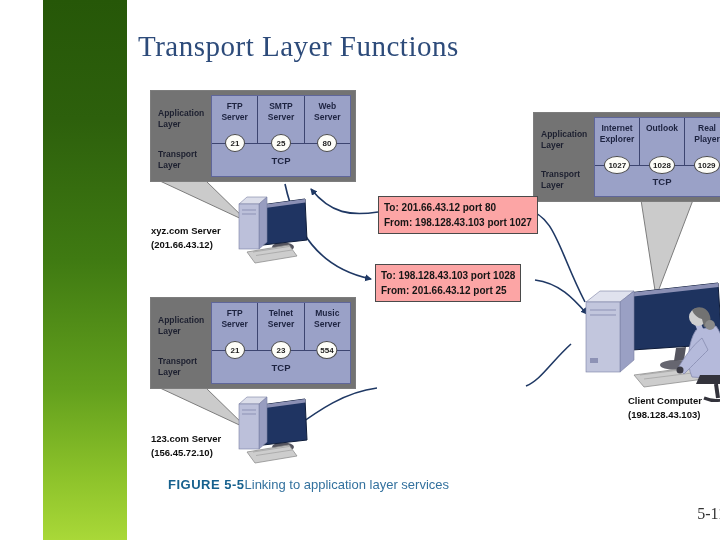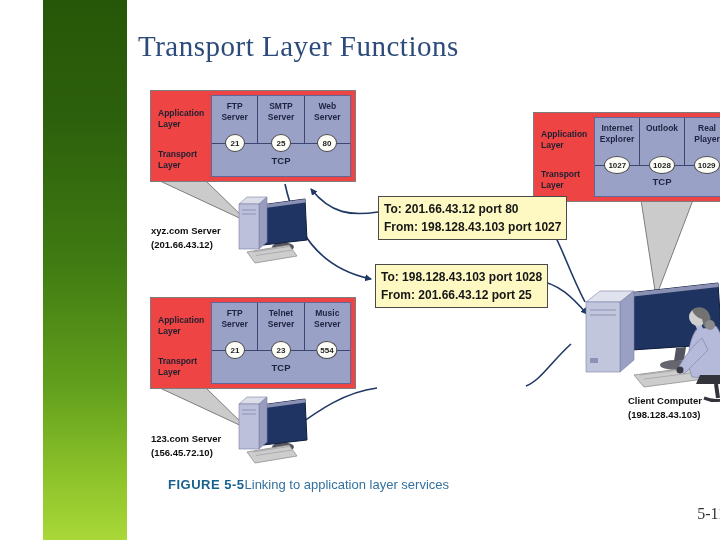--- a/index.html
+++ b/index.html
@@ -8,21 +8,21 @@
 
   
   .accent-bar{position:absolute;left:0;top:0;width:84px;height:540px;
     background:linear-gradient(180deg,#265708 0%,#2d600c 22%,#3f7a12 48%,#63a01d 72%,#8cc22a 88%,#a9d838 100%);}
 
   
   .slide-title{position:absolute;left:95px;top:30px;font-family:"Liberation Serif",serif;
     font-size:29px;color:#2d4b7a;letter-spacing:.5px;}
 
   
-  .callout{position:absolute;display:flex;background:#ef4444;border:1px solid #7d7d7d;
+  .callout{position:absolute;display:flex;background:#737373;border:1px solid #7d7d7d;
     padding:4px;box-sizing:border-box;}
   .layer-col{width:56px;display:flex;flex-direction:column;font-weight:bold;font-size:8.5px;
     color:#1d2030;line-height:1.25;}
   .layer-label{display:flex;align-items:center;padding-left:3px;}
   .layer-label.row-a{flex:1.35;}
   .layer-label.row-t{flex:1;}
   .ptable{flex:1;position:relative;background:#9aa1c7;border:1px solid #5f669a;
     display:flex;flex-direction:column;box-sizing:border-box;}
   .apps-row{height:47px;display:flex;border-bottom:1px solid #3d4570;}
   .app-cell{flex:1;display:flex;justify-content:center;text-align:center;
@@ -31,22 +31,22 @@
   .tcp-row{flex:1;display:flex;align-items:center;justify-content:center;
     font-weight:bold;font-size:9.5px;color:#1d2340;}
   .port-circle{position:absolute;top:38px;height:18px;min-width:20px;padding:0 3px;
     background:#fdfdf8;border:1px solid #4a4a4a;border-radius:50%;
     display:flex;align-items:center;justify-content:center;
     font-weight:bold;font-size:8px;color:#222;transform:translateX(-50%);box-sizing:border-box;}
   .c1{left:16.67%;} .c2{left:50%;} .c3{left:83.33%;}
   .wide{min-width:26px;}
 
   
-  .msg-box{position:absolute;background:#fef9c3;border:1px solid #4a4a4a;
-    padding:3px 5px;font-weight:bold;font-size:12px;color:#161616;line-height:1.5;
+  .msg-box{position:absolute;background:#fca5a5;border:1px solid #4a4a4a;
+    padding:3px 5px;font-weight:bold;font-size:10px;color:#161616;line-height:1.5;
     white-space:nowrap;}
 
   
   .node-label{position:absolute;font-weight:bold;font-size:9.5px;color:#0f0f0f;line-height:1.5;}
 
   
   .fig-caption{position:absolute;left:125px;top:477px;font-size:13px;display:flex;}
   .fig-label{font-weight:bold;color:#17618e;letter-spacing:.5px;}
   .fig-text{color:#33719e;}
 

